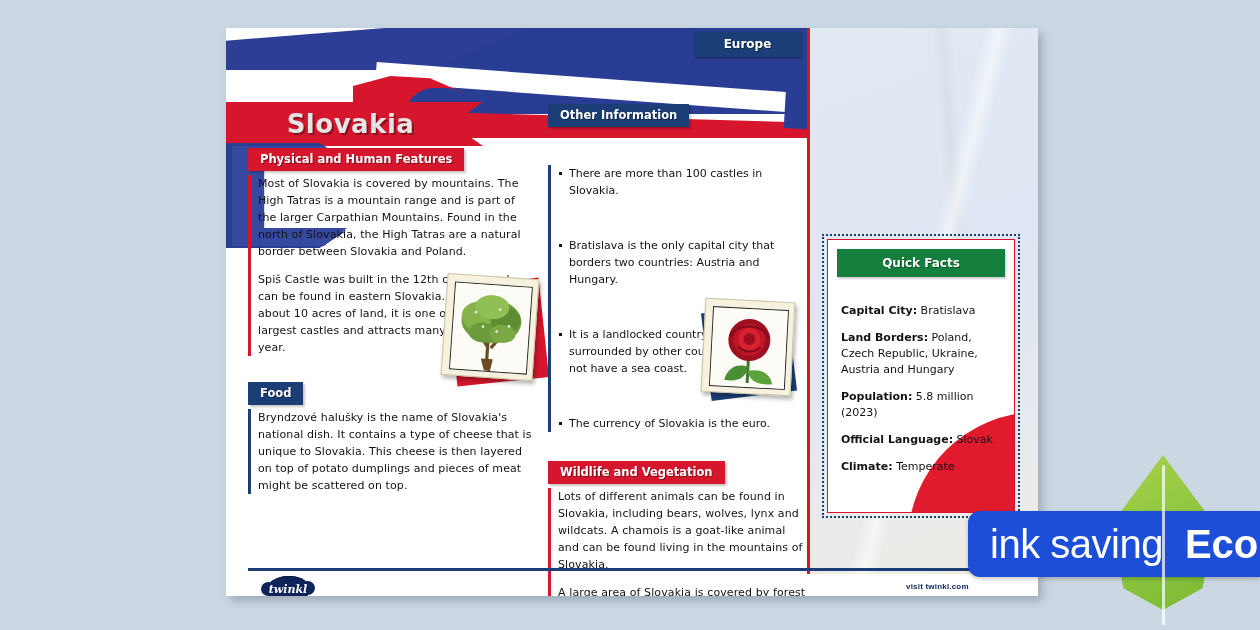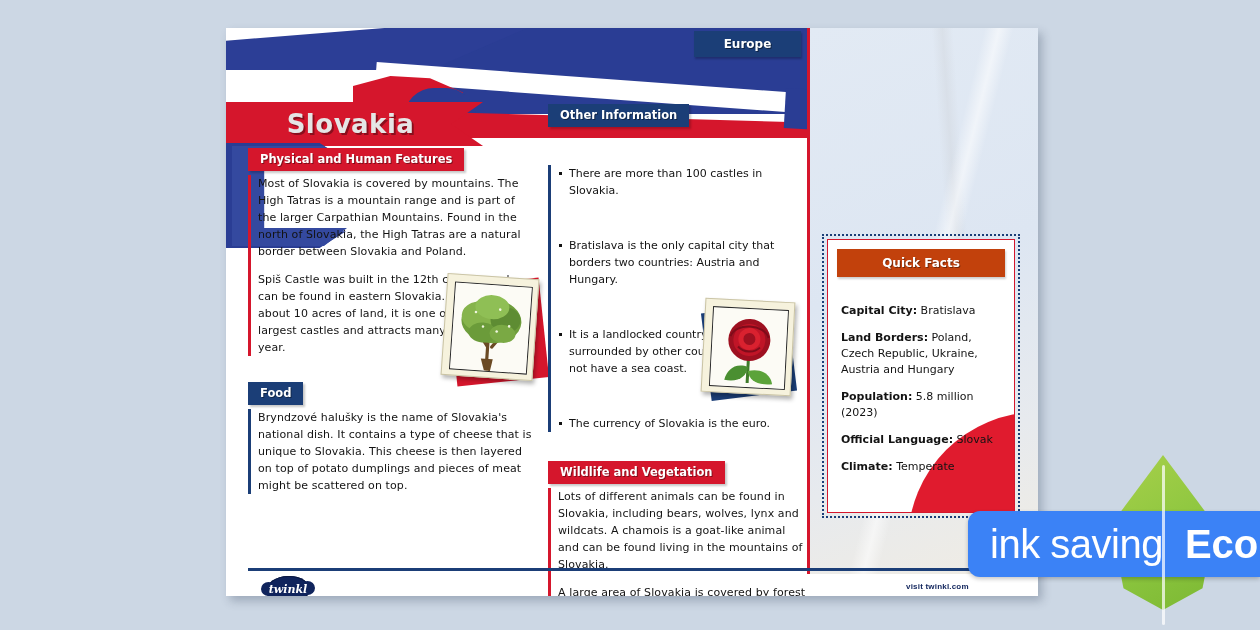--- a/index.html
+++ b/index.html
@@ -169,21 +169,21 @@
   }
   .qf-inner{
     position:relative;width:100%;height:100%;box-sizing:border-box;
     border:1.5px solid #d5162c;background:#ffffff;overflow:hidden;
   }
   .qf-swoosh{
     position:absolute;right:-24px;bottom:-30px;width:130px;height:130px;
     background:#e01b2e;border-radius:100% 0 0 0;
   }
   .qf-title{
-    position:relative;margin:9px 9px 0 9px;height:28px;background:#c2410c;
+    position:relative;margin:9px 9px 0 9px;height:28px;background:#15803d;
     display:flex;align-items:center;justify-content:center;
     box-shadow:1px 2px 2px rgba(0,0,0,.2);
   }
   .qf-title span{
     font-family:"DejaVu Sans", sans-serif;font-weight:bold;font-size:12px;color:#fff;
     text-shadow:1px 1px 0 rgba(0,0,0,.4);
   }
   .qf-list{position:relative;padding:26px 13px 0 13px;}
   .qf-list .row{
     font-family:"DejaVu Sans", sans-serif;font-size:11px;line-height:16px;color:#131313;
@@ -227,21 +227,21 @@
     border-radius:50% 50% 50% 50% / 62% 62% 38% 38%;
     clip-path:polygon(50% 0%, 100% 45%, 88% 86%, 50% 100%, 12% 86%, 0% 45%);
     box-shadow:0 2px 4px rgba(0,0,0,.18);
   }
   .eco-vein{
     position:absolute;left:194px;top:10px;width:2.5px;height:160px;
     background:rgba(255,255,255,.72);border-radius:2px;
   }
   .eco-pill{
     position:absolute;left:0px;top:56px;width:292px;height:66px;
-    background:#3b82f6;border-radius:12px 0 0 12px;
+    background:#1d4ed8;border-radius:12px 0 0 12px;
     box-shadow:0 2px 4px rgba(0,0,0,.22);
     display:flex;align-items:center;
   }
   .eco-pill .t1{
     font-family:"Liberation Sans", sans-serif;font-size:40px;color:#ffffff;
     margin-left:22px;letter-spacing:-0.5px;
   }
   .eco-pill .t2{
     font-family:"Liberation Sans", sans-serif;font-weight:bold;font-size:40px;color:#ffffff;
     margin-left:22px;

